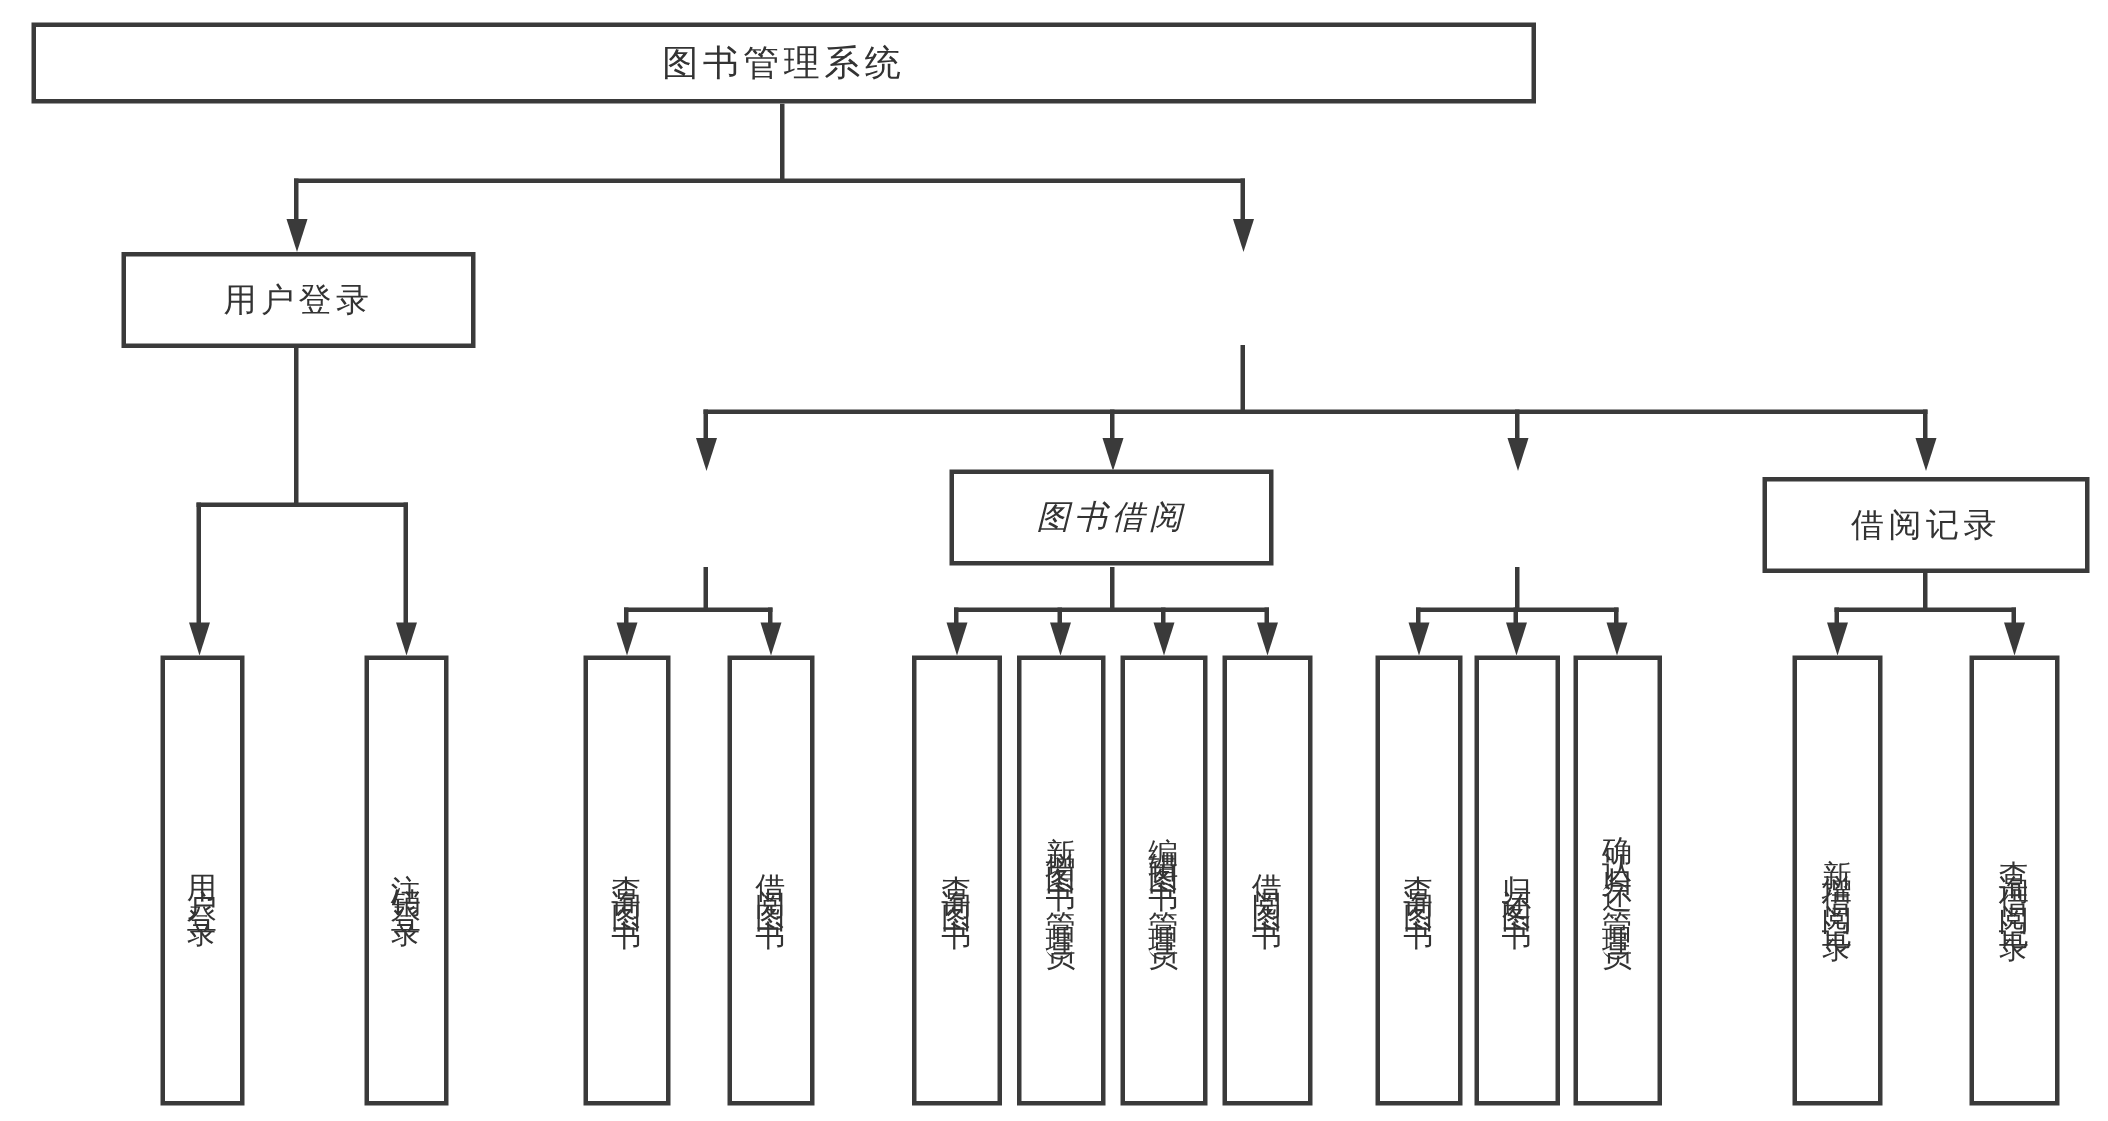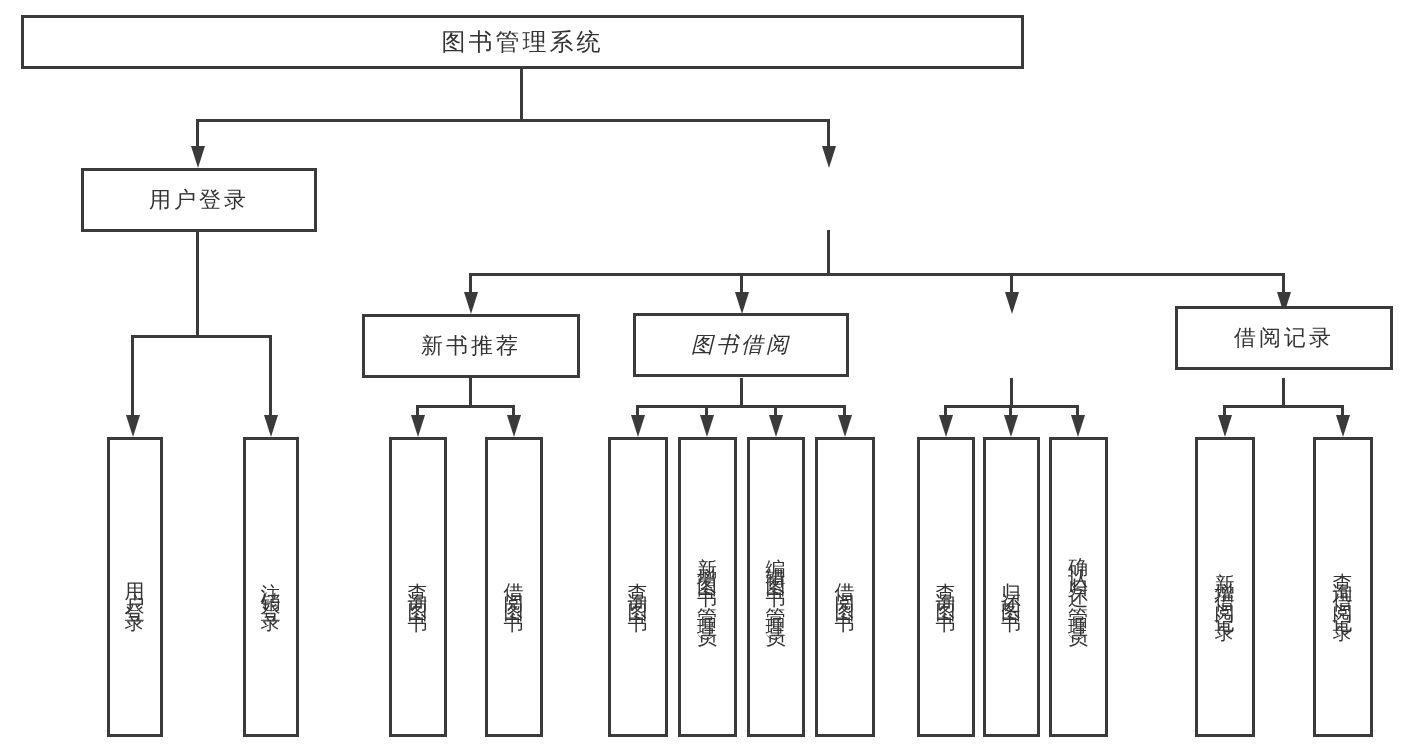--- a/index.html
+++ b/index.html
@@ -97,27 +97,24 @@
     </div>
 
   <div class="node" style="left:21px; top:15px; width:1003px; height:54px;">
     <span class="root-label">图书管理系统</span>
   </div>
 
   <div class="node" style="left:81px; top:168px; width:236px; height:64px;">
     <span class="h-label">用户登录</span>
   </div>
 
-  <div class="node" style="left:362px; top:314px; width:218px; height:64px;">
-    <span class="h-label">新书推荐</span>
-  </div>
   <div class="node" style="left:633px; top:313px; width:216px; height:64px;font-style:italic;">
     <span class="h-label">图书借阅</span>
   </div>
-  <div class="node" style="left:1175px; top:306px; width:218px; height:64px;">
+  <div class="node" style="left:1175px; top:318px; width:218px; height:64px;">
     <span class="h-label">借阅记录</span>
   </div>
 
   <div class="node leaf" style="left:107px; top:437px; width:56px; height:300px;">
     <span class="v-label">用户登录</span>
   </div>
   <div class="node leaf" style="left:243px; top:437px; width:56px; height:300px;">
     <span class="v-label">注销登录</span>
   </div>
 

